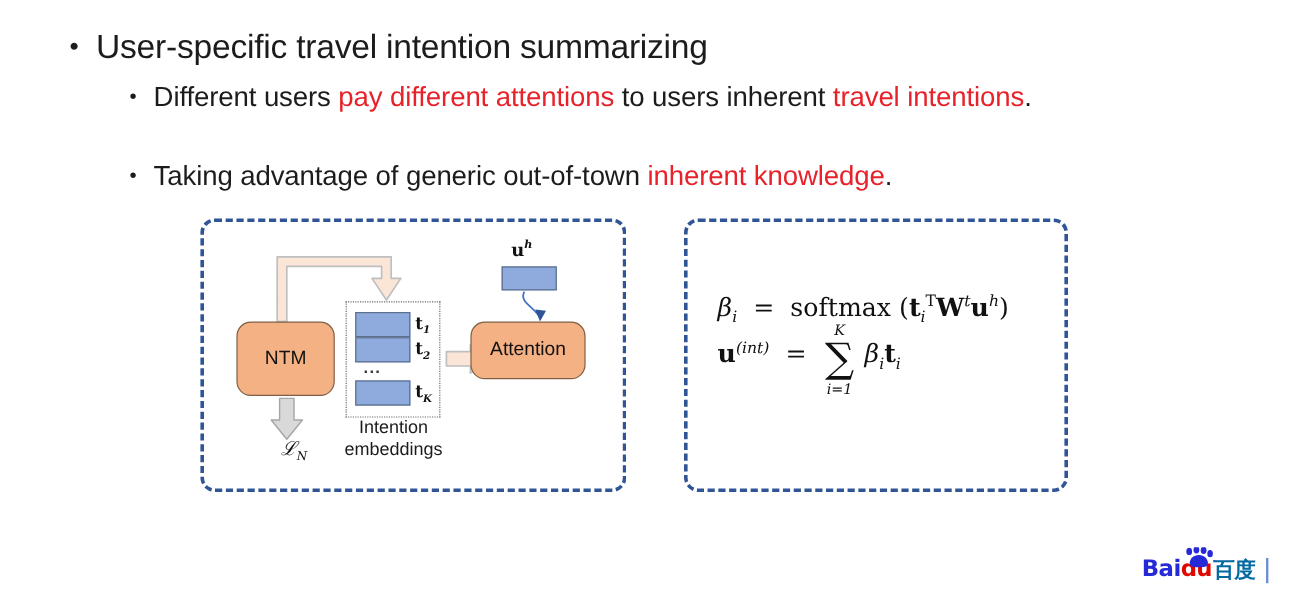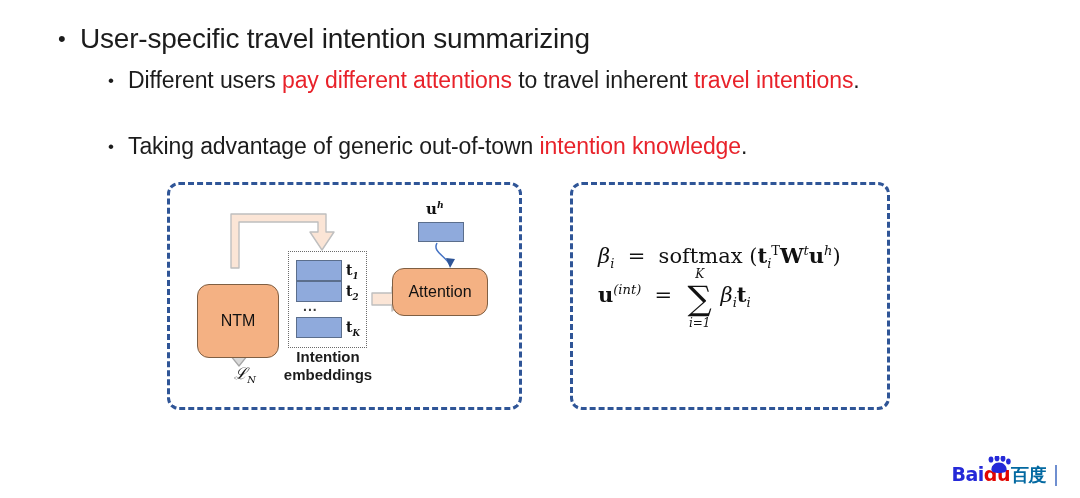--- a/index.html
+++ b/index.html
@@ -85,21 +85,21 @@
     background: #f4b183;
     border: 1.6px solid #7f5f43;
     border-radius: 12px;
     box-sizing: border-box;
     display: flex;
     align-items: center;
     justify-content: center;
     font-size: 16px;
     color: #111;
   }
-  #ntm-box       { left: 197px; top: 284px; width: 82px; height: 74px; }
+  #ntm-box       { left: 197px; top: 268px; width: 82px; height: 62px; }
   #attention-box { left: 392px; top: 268px; width: 96px; height: 48px; justify-content: center; }
 
   
   .bbox {
     position: absolute;
     background: #8faadc;
     border: 1.3px solid #5b6e8c;
     box-sizing: border-box;
   }
   #t1-rect { left: 296px; top: 260px; width: 46px; height: 21px; }
@@ -155,21 +155,20 @@
   }
 
   #emb-caption {
     position: absolute;
     left: 258px; top: 348px;
     width: 140px;
     text-align: center;
     font-size: 15px;
     line-height: 18px;
     color: #1c1c1c;
-    font-weight: bold;
   }
 
   
   #arrow-layer {
     position: absolute;
     left: 0; top: 0;
     width: 1080px; height: 498px;
     pointer-events: none;
   }
 
@@ -259,28 +258,28 @@
 <div class="bullets">
 
   <div class="bullet-l1">
     <span class="dot">•</span>
     <span>User-specific travel intention summarizing</span>
   </div>
 
   <div class="bullet-l2" id="bullet-2">
     <span class="dot">•</span>
     <span>
-      <span class="blk">Different users </span><span class="red">pay different attentions</span><span class="blk"> to travel inherent </span><span class="red">travel intentions</span><span class="blk">.</span>
+      <span class="blk">Different users </span><span class="red">pay different attentions</span><span class="blk"> to users inherent </span><span class="red">travel intentions</span><span class="blk">.</span>
     </span>
   </div>
 
   <div class="bullet-l2" id="bullet-3">
     <span class="dot">•</span>
     <span>
-      <span class="blk">Taking advantage of generic out-of-town </span><span class="red">intention knowledge</span><span class="blk">.</span>
+      <span class="blk">Taking advantage of generic out-of-town </span><span class="red">inherent knowledge</span><span class="blk">.</span>
     </span>
   </div>
 
 </div>
 
 <div class="figure">
 
   <div class="panel" id="panel-left"></div>
   <div class="panel" id="panel-right"></div>
 

